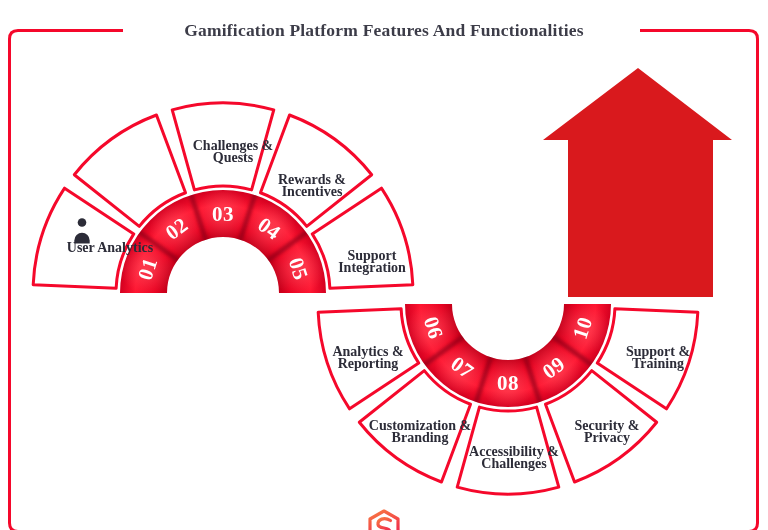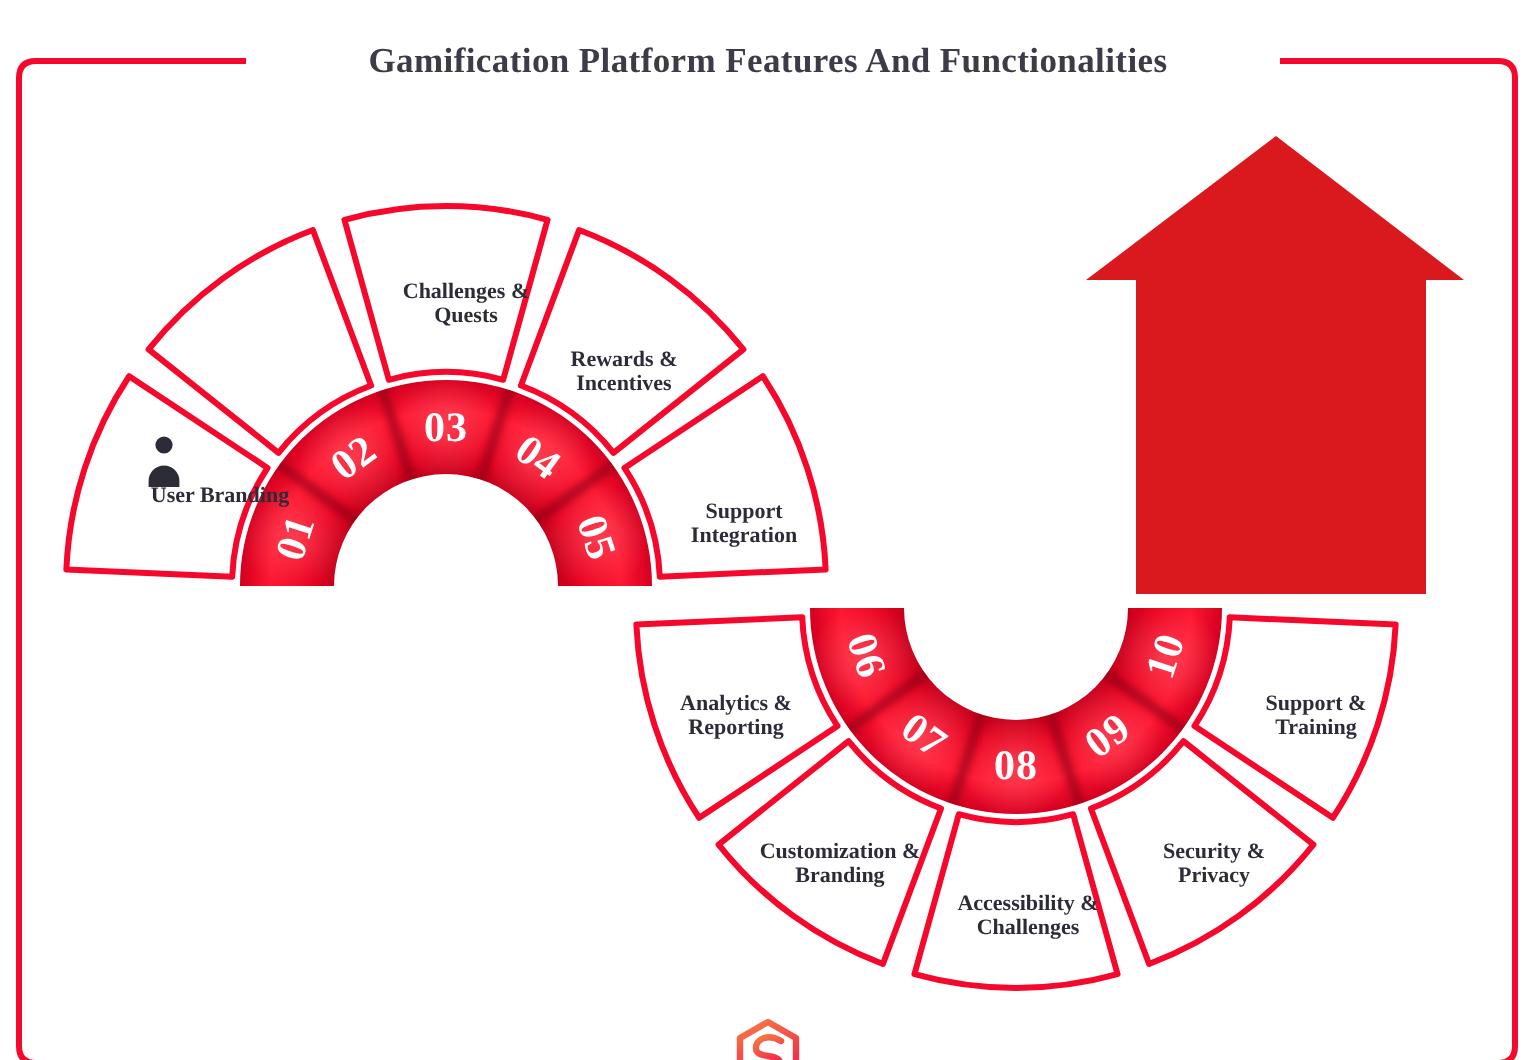--- a/index.html
+++ b/index.html
@@ -4,21 +4,21 @@
 <style>
   html,body{margin:0;padding:0;background:#fff;}
   .stage{position:relative;width:768px;height:530px;background:#ffffff;overflow:hidden;
          font-family:Liberation Serif, serif;margin-top:20px;}
   svg.art{position:absolute;left:0;top:0;}
   .title{position:absolute;top:0px;left:50%;transform:translateX(-50%);
          font-size:17.5px;font-weight:700;color:#3c3c48;letter-spacing:.2px;white-space:nowrap;}
   .num{position:absolute;color:#ffffff;font-weight:700;font-size:21px;letter-spacing:.5px;
        transform:translate(-50%,-50%) rotate(var(--r,0deg));white-space:nowrap;}
   .seg-label{position:absolute;transform:translate(-50%,-50%);text-align:center;
-             font-size:11px;font-weight:700;color:#2c2c38;line-height:12px;white-space:nowrap;}
+             font-size:14px;font-weight:700;color:#2c2c38;line-height:12px;white-space:nowrap;}
   .arrow-text{position:absolute;left:585px;top:140px;color:#ffffff;font-weight:700;
               font-size:13.5px;line-height:23px;letter-spacing:.2px;}
 </style>
 </head>
 <body>
 
 <div class="stage">
 
   <svg class="art" width="768" height="530" viewBox="0 0 768 530">
     <defs>
@@ -127,21 +127,21 @@
   <div class="num" style="left:223px;top:194px;--r:0deg">03</div>
   <div class="num" style="left:269.4px;top:209.1px;--r:36deg">04</div>
   <div class="num" style="left:298.1px;top:248.6px;--r:72deg">05</div>
   <div class="num" style="left:432.9px;top:308.4px;--r:72deg">06</div>
   <div class="num" style="left:461.6px;top:347.9px;--r:36deg">07</div>
   <div class="num" style="left:508px;top:363px;--r:0deg">08</div>
   <div class="num" style="left:554.4px;top:347.9px;--r:-36deg">09</div>
   <div class="num" style="left:583.1px;top:308.4px;--r:-72deg">10</div>
 
   <div class="seg-label" style="left:110px;top:228px">
-    <div>User Branding</div>
+    <div>User Analytics</div>
   </div>
   <div class="seg-label" style="left:233px;top:132px">
     <div>Challenges &amp;</div>
     <div>Quests</div>
   </div>
   <div class="seg-label" style="left:312px;top:166px">
     <div>Rewards &amp;</div>
     <div>Incentives</div>
   </div>
   <div class="seg-label" style="left:372px;top:242px">

